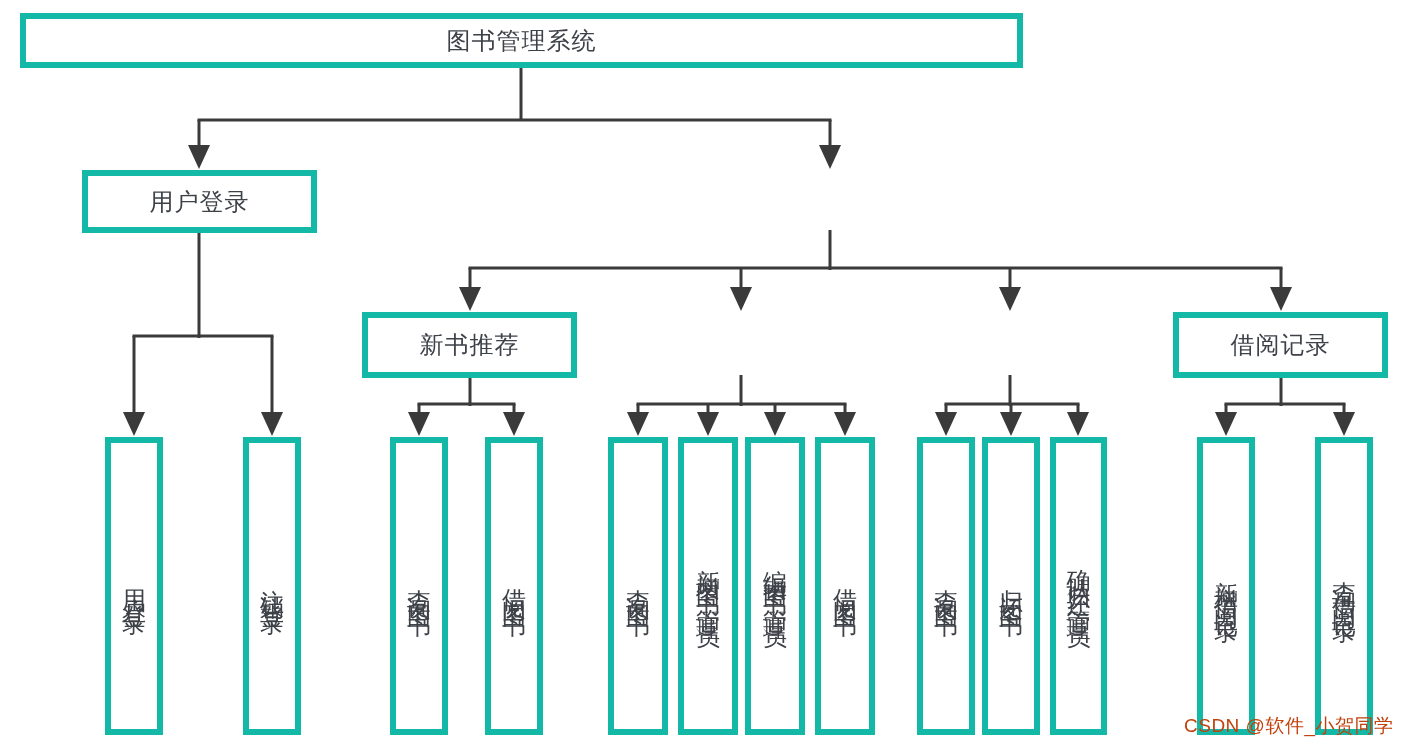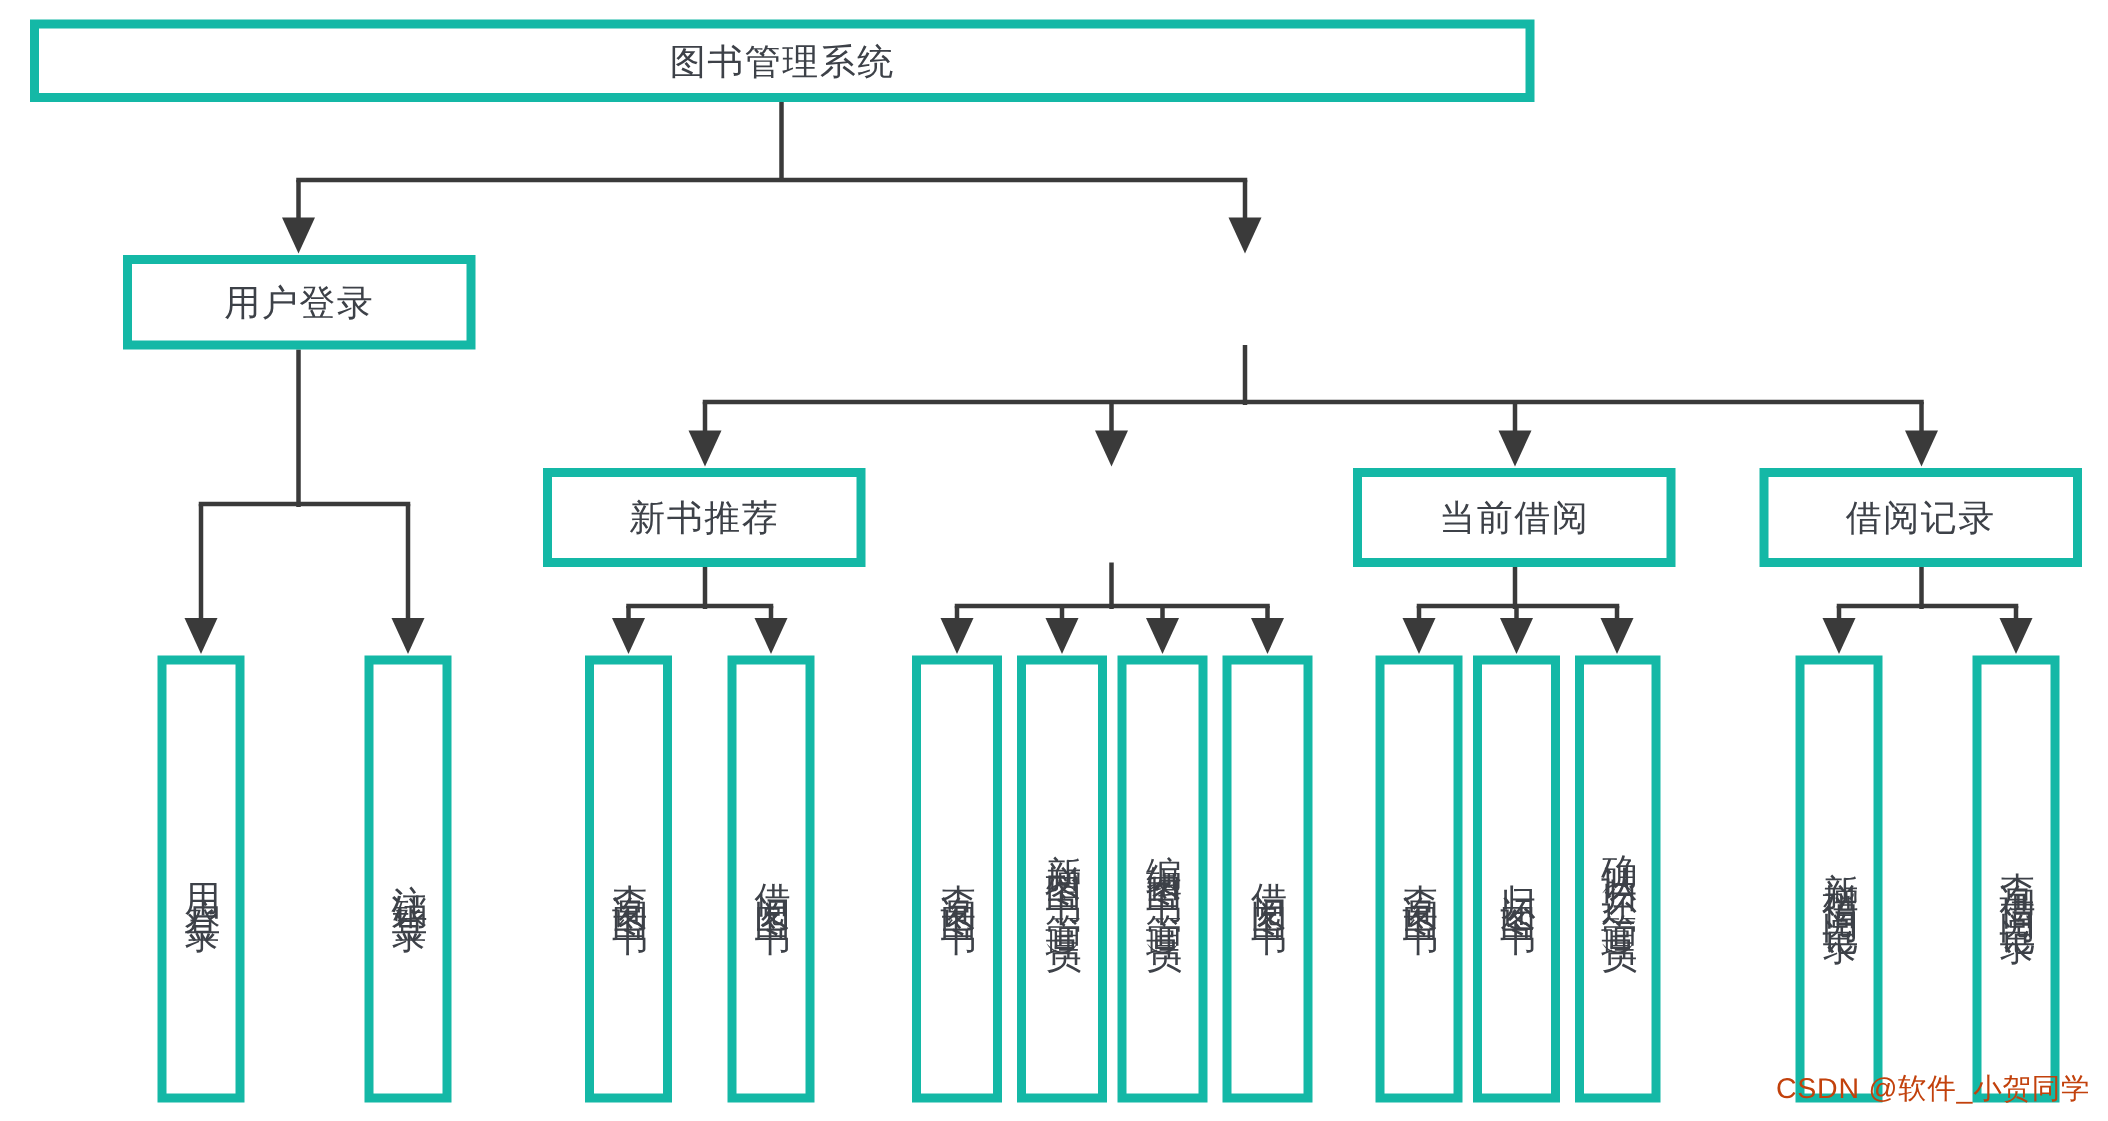--- a/index.html
+++ b/index.html
@@ -103,23 +103,20 @@
     <span>图书管理系统</span>
   </div>
 
   <div class="node" style="left:82px;top:170px;width:235px;height:63px">
     <span>用户登录</span>
   </div>
 
   <div class="node" style="left:362px;top:312px;width:215px;height:66px">
     <span>新书推荐</span>
   </div>
-  <div class="node" style="left:902px;top:312px;width:215px;height:66px">
-    <span>当前借阅</span>
-  </div>
   <div class="node" style="left:1173px;top:312px;width:215px;height:66px">
     <span>借阅记录</span>
   </div>
 
   <div class="node leaf" style="left:105px;top:437px;width:58px;height:298px">
     <span>用户登录</span>
   </div>
   <div class="node leaf" style="left:243px;top:437px;width:58px;height:298px">
     <span>注销登录</span>
   </div>

